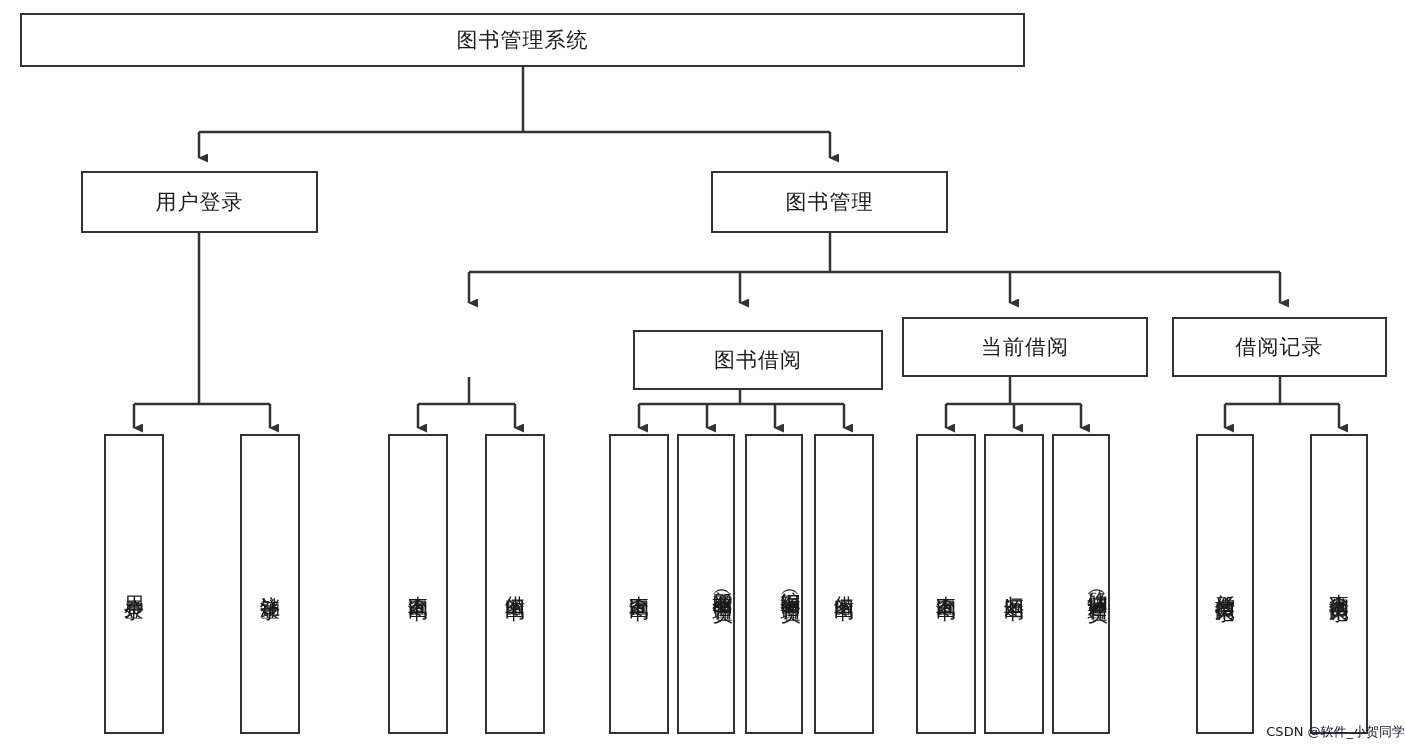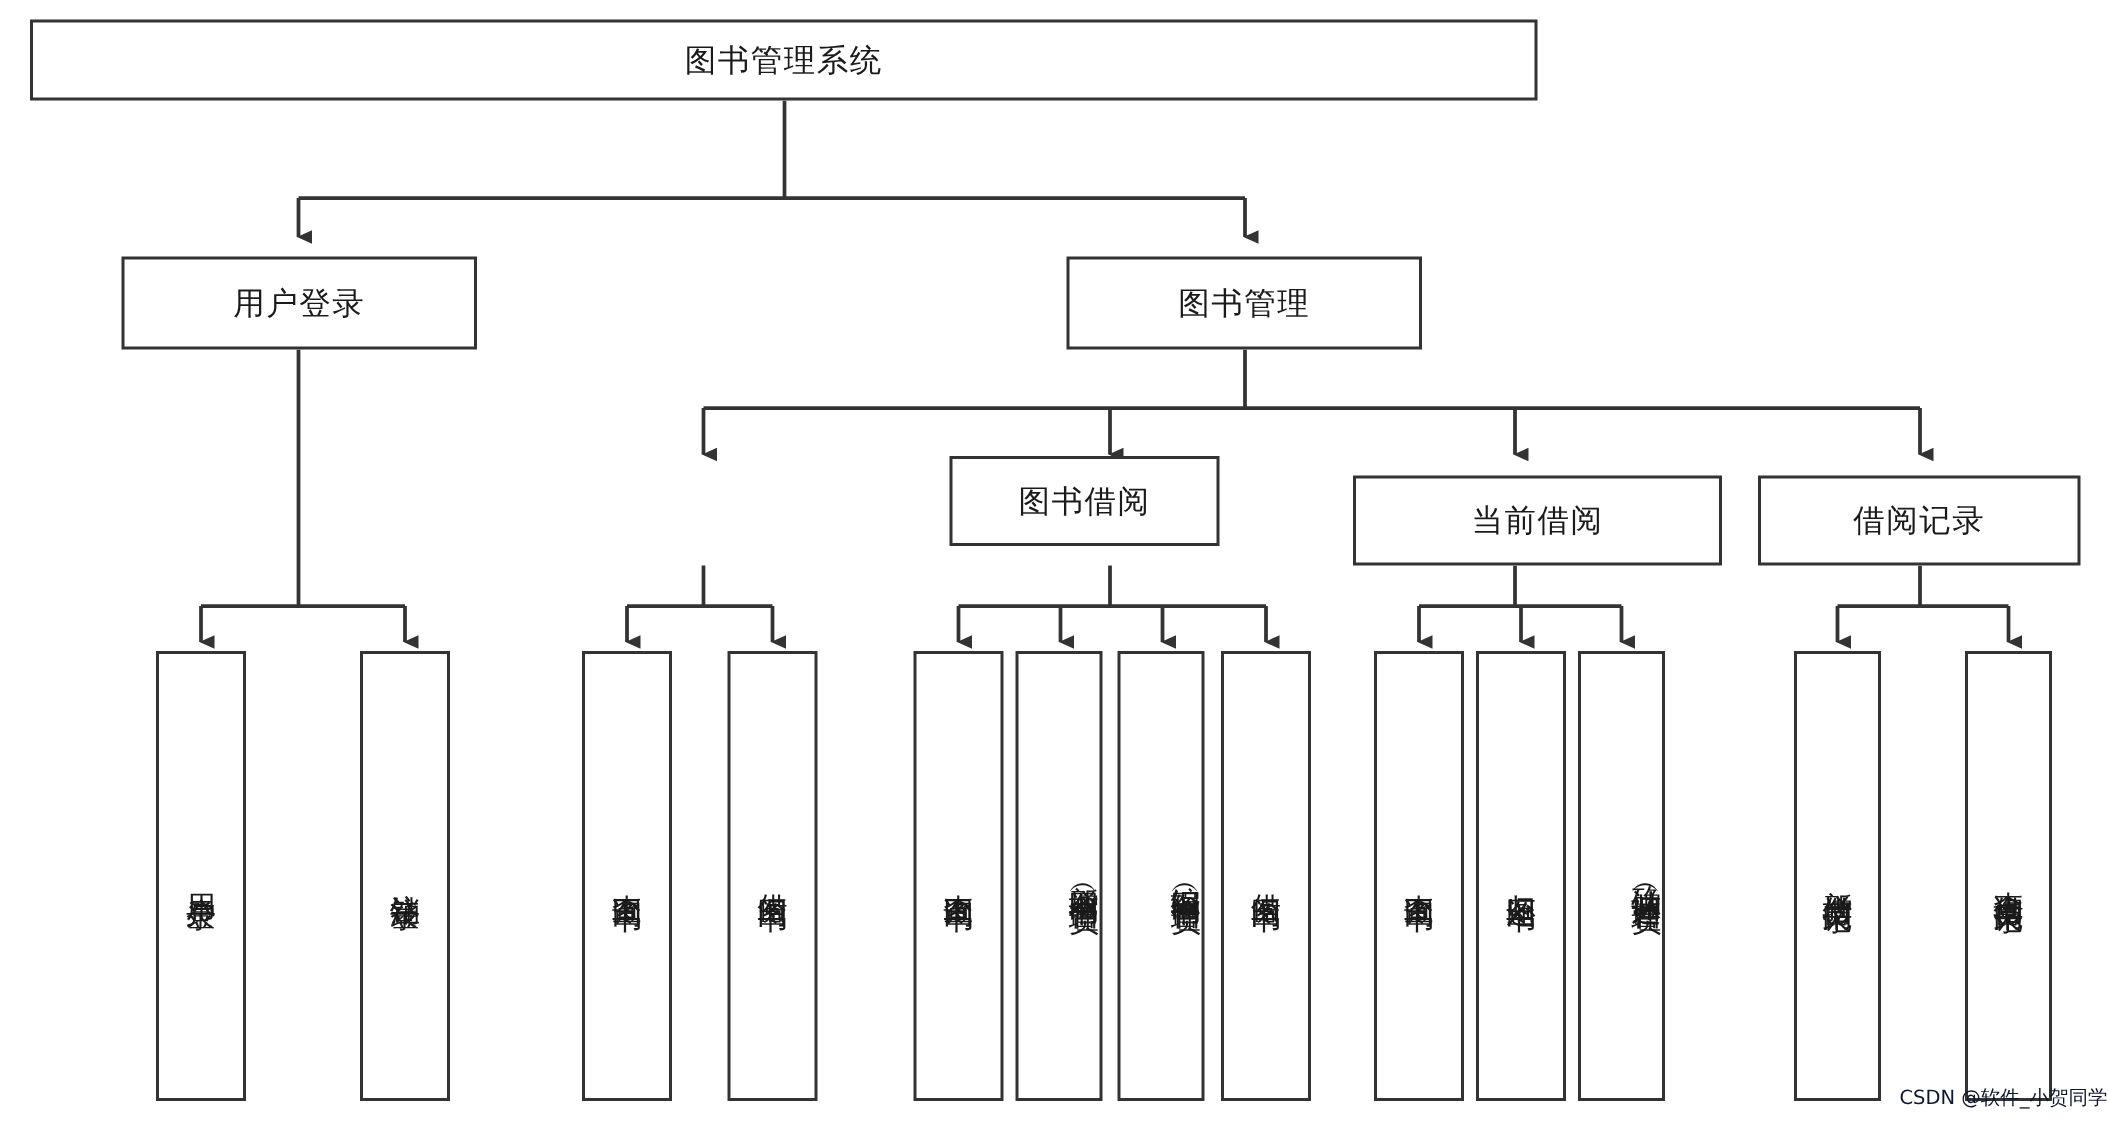--- a/index.html
+++ b/index.html
@@ -123,21 +123,21 @@
     </g>
   </svg>
 
   <div class="node h" style="left:20px; top:13px; width:1005px; height:54px;">图书管理系统</div>
 
   <div class="node h" style="left:81px; top:171px; width:237px; height:62px;">用户登录</div>
 
   <div class="node h" style="left:711px; top:171px; width:237px; height:62px;">图书管理</div>
 
 
-  <div class="node h" style="left:633px; top:304px; width:180px; height:60px;">图书借阅</div>
+  <div class="node h" style="left:633px; top:330px; width:250px; height:60px;">图书借阅</div>
 
   <div class="node h" style="left:902px; top:317px; width:246px; height:60px;">当前借阅</div>
 
   <div class="node h" style="left:1172px; top:317px; width:215px; height:60px;">借阅记录</div>
 
   <div class="node v mid-align" style="left:104px; top:434px; width:60px; height:300px;">用户登录</div>
 
   <div class="node v mid-align" style="left:240px; top:434px; width:60px; height:300px;">注销登录</div>
 
   <div class="node v mid-align" style="left:388px; top:434px; width:60px; height:300px;">查询图书</div>

